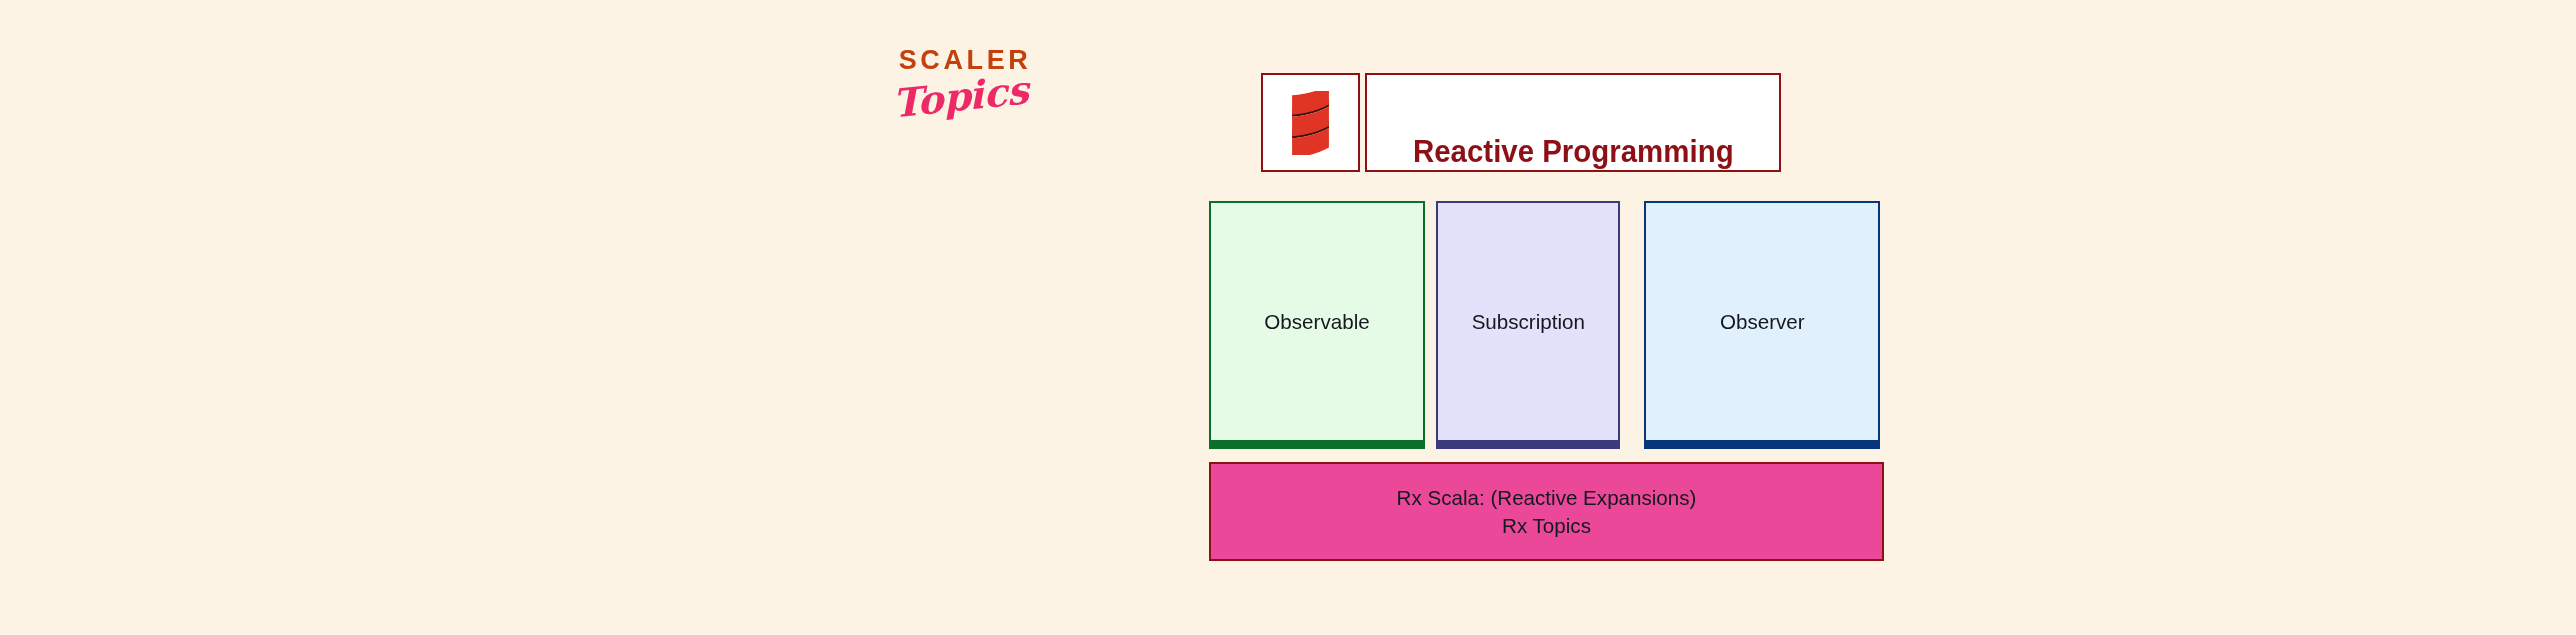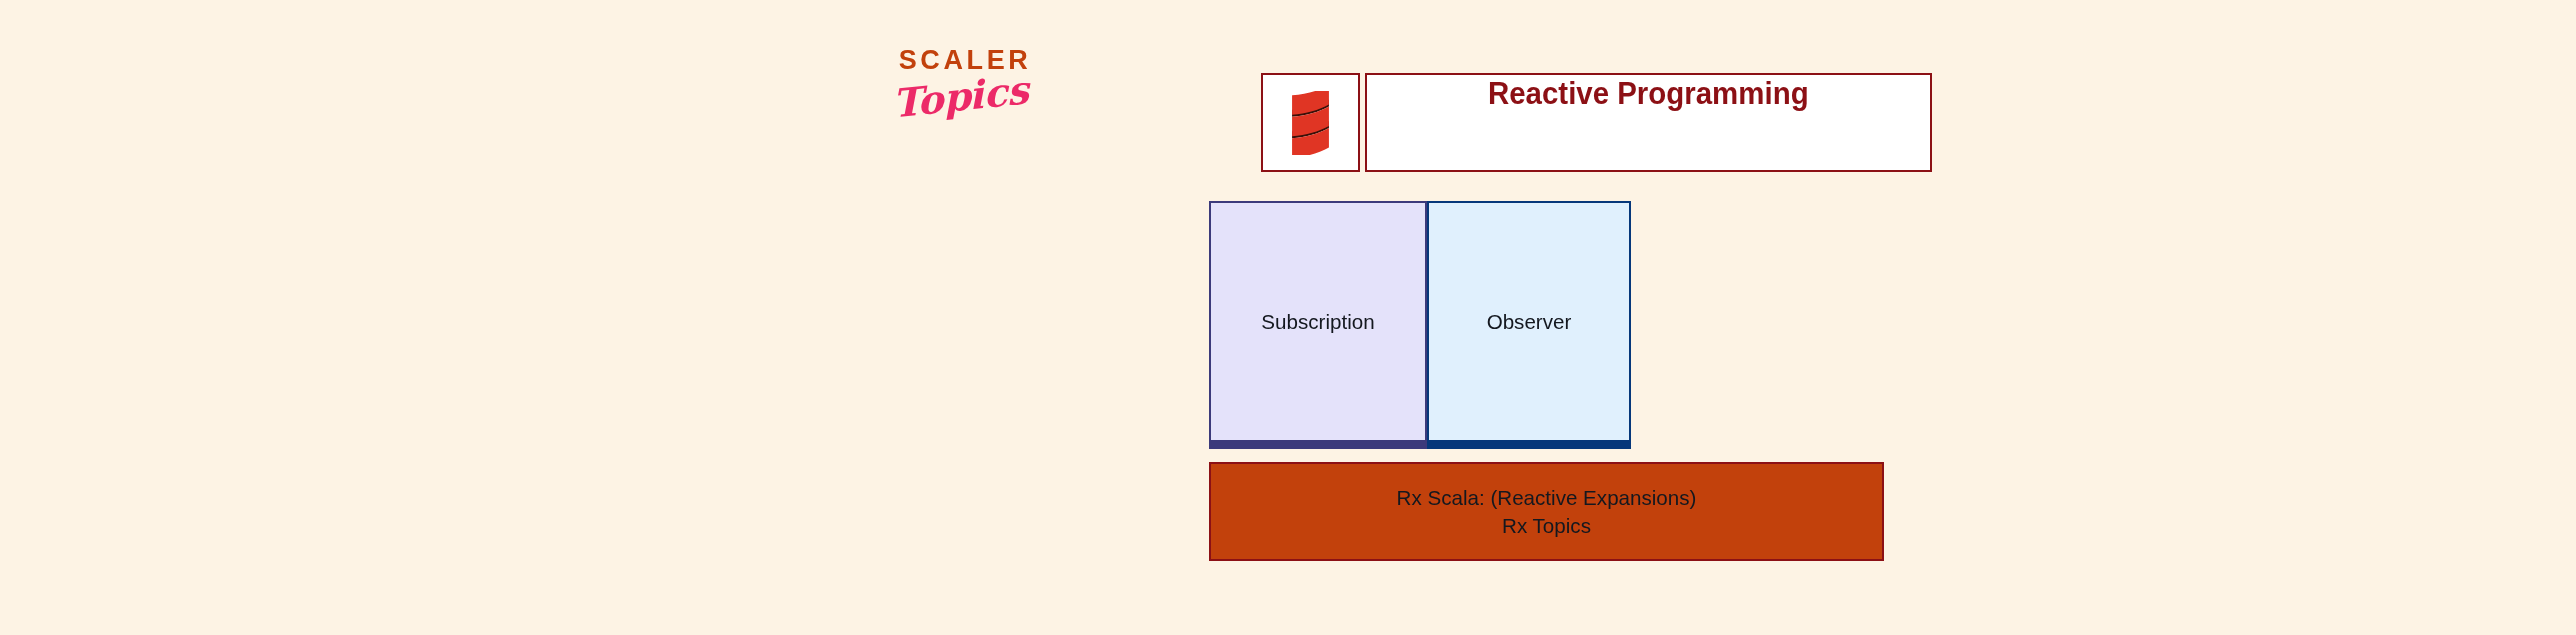--- a/index.html
+++ b/index.html
@@ -67,27 +67,27 @@
     display: flex;
     align-items: center;
     justify-content: center;
   }
   .scala-mark {
     width: 43px;
     height: 64px;
     position: relative;
   }
   .title-box {
-    width: 567px;
+    width: 416px;
     height: 99px;
     background: #ffffff;
     border: 2.1px solid #8c1015;
     box-sizing: border-box;
     display: flex;
-    align-items: flex-start;
+    align-items: flex-end;
     justify-content: center;
   }
   .title-text {
     font-family: "Liberation Sans Narrow", "Liberation Sans", sans-serif;
     font-weight: bold;
     font-size: 32px;
     color: #8c1015;
     letter-spacing: 0px;
     white-space: nowrap;
     transform: scaleX(0.92);
@@ -117,40 +117,40 @@
     color: #14181f;
     white-space: nowrap;
   }
   .box-observable {
     width: 216px;
     background: #e5fbe6;
     border-color: #0a7029;
     margin-right: 11.3px;
   }
   .box-subscription {
-    width: 218px;
+    width: 184px;
     background: #e4e2fa;
     border-color: #3c3a7b;
-    margin-right: 0;
+    margin-right: 24px;
   }
   .box-observer {
-    width: 204px;
+    width: 236px;
     background: #e0f0fd;
     border-color: #06377a;
   }
 
   
   .footer-box {
     position: absolute;
     left: 1209px;
     top: 462px;
     width: 675px;
     height: 99px;
     box-sizing: border-box;
-    background: #c2410c;
+    background: #ec4899;
     border: 2.6px solid #8c1015;
     display: flex;
     flex-direction: column;
     align-items: center;
     justify-content: center;
   }
   .footer-line {
     font-family: "Liberation Sans", sans-serif;
     font-size: 20.6px;
     color: #14181f;
@@ -183,20 +183,23 @@
   </div>
 
   <div class="title-box">
     <span class="title-text">Reactive Programming</span>
   </div>
 
 </div>
 
 <div class="concept-row">
 
+  <div class="concept-box box-observable">
+    <span class="concept-label">Observable</span>
+  </div>
 
   <div class="concept-box box-subscription">
     <span class="concept-label">Subscription</span>
   </div>
 
   <div class="concept-box box-observer">
     <span class="concept-label">Observer</span>
   </div>
 
 </div>

